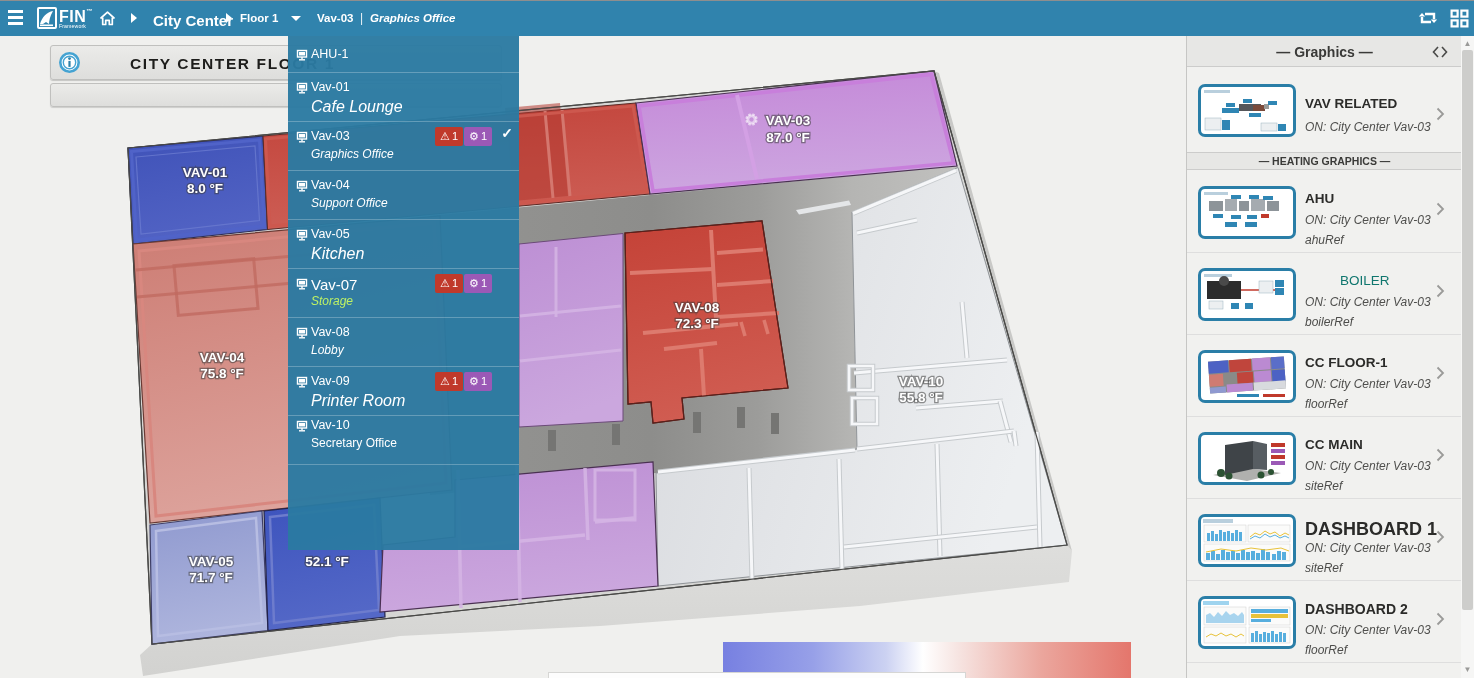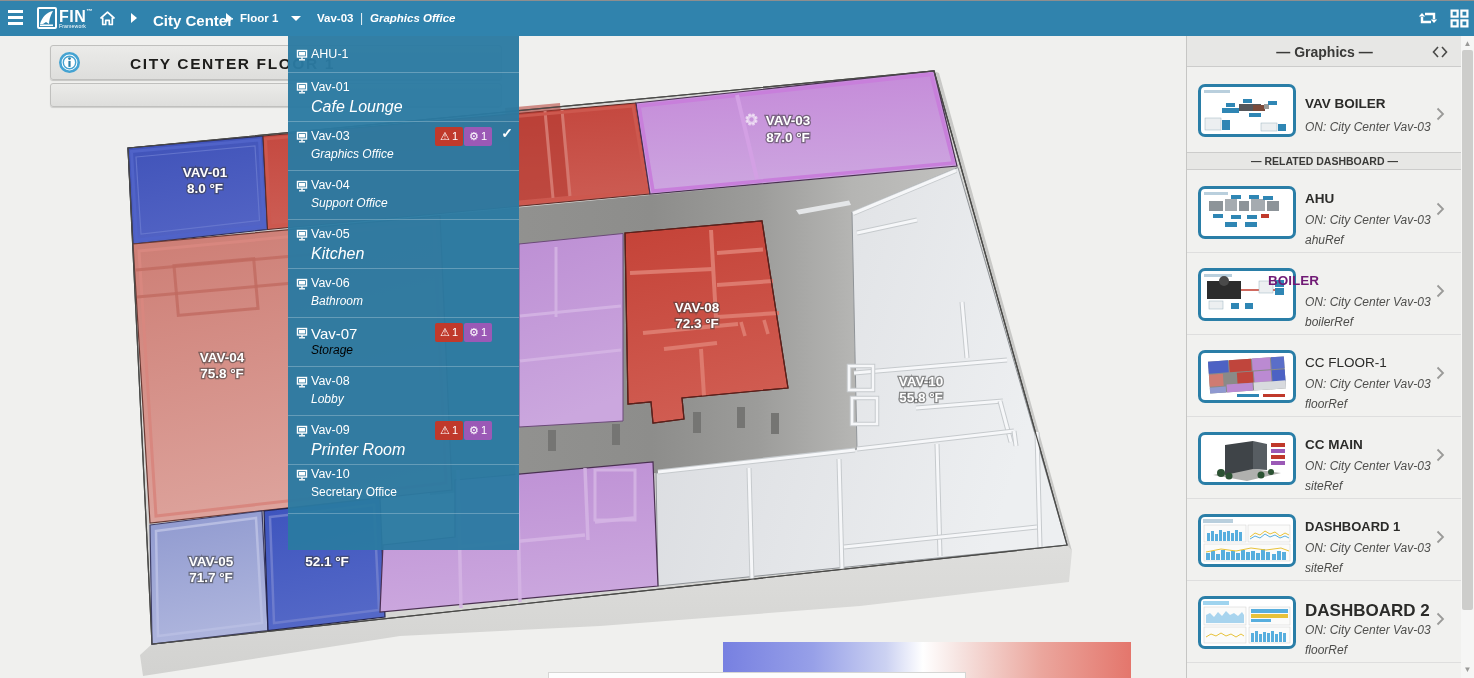--- a/index.html
+++ b/index.html
@@ -338,36 +338,24 @@
     </div>
 <div style="position:relative;height:49px;border-bottom:1px solid rgba(255,255,255,0.25)">
       <svg style="position:absolute;left:8px;top:9px" width="12" height="12" viewBox="0 0 12 12">
         <g fill="none" stroke="#fff" stroke-width="1.4">
           <rect x="1.5" y="1.5" width="9" height="6.5"></rect>
           <line x1="6" y1="8" x2="6" y2="10"></line>
           <line x1="3" y1="10.8" x2="9" y2="10.8"></line>
         </g>
         <rect x="3" y="3" width="6" height="3.5" fill="#fff"></rect>
       </svg>
-      <div style="position:absolute;left:23px;top:7px;font-size:12.5px;color:#fff">Vav-06</div>
-      <div style="position:absolute;left:23px;top:25px;font-size:12px;font-style:italic;color:#fff">Bathroom</div>
-    </div>
-<div style="position:relative;height:49px;border-bottom:1px solid rgba(255,255,255,0.25)">
-      <svg style="position:absolute;left:8px;top:9px" width="12" height="12" viewBox="0 0 12 12">
-        <g fill="none" stroke="#fff" stroke-width="1.4">
-          <rect x="1.5" y="1.5" width="9" height="6.5"></rect>
-          <line x1="6" y1="8" x2="6" y2="10"></line>
-          <line x1="3" y1="10.8" x2="9" y2="10.8"></line>
-        </g>
-        <rect x="3" y="3" width="6" height="3.5" fill="#fff"></rect>
-      </svg>
       <div style="position:absolute;left:23px;top:7px;font-size:15px;color:#fff">Vav-07</div>
       <span style="position:absolute;right:56px;top:5px;width:28px;height:19px;background:#c0392b;border-radius:2px;color:#fff;font-size:11px;text-align:center;line-height:19px">⚠ 1</span>
       <span style="position:absolute;right:27px;top:5px;width:28px;height:19px;background:#9b59b6;border-radius:2px;color:#fff;font-size:11px;text-align:center;line-height:19px">⚙ 1</span>
-      <div style="position:absolute;left:23px;top:25px;font-size:12px;font-style:italic;color:#000000">Storage</div>
+      <div style="position:absolute;left:23px;top:25px;font-size:12px;font-style:italic;color:#bef264">Storage</div>
     </div>
 <div style="position:relative;height:49px;border-bottom:1px solid rgba(255,255,255,0.25)">
       <svg style="position:absolute;left:8px;top:9px" width="12" height="12" viewBox="0 0 12 12">
         <g fill="none" stroke="#fff" stroke-width="1.4">
           <rect x="1.5" y="1.5" width="9" height="6.5"></rect>
           <line x1="6" y1="8" x2="6" y2="10"></line>
           <line x1="3" y1="10.8" x2="9" y2="10.8"></line>
         </g>
         <rect x="3" y="3" width="6" height="3.5" fill="#fff"></rect>
       </svg>
@@ -419,28 +407,28 @@
       <rect x="38" y="17" width="22" height="7" fill="#55565a"></rect>
       <rect x="52" y="18" width="12" height="6" fill="#7a4a3a"></rect>
       <rect x="63" y="17" width="5" height="5" fill="#9a9a98"></rect>
 <rect x="67" y="14" width="9" height="4" fill="#2f86b4"></rect>
 <rect x="48" y="26" width="12" height="4" fill="#2f86b4"></rect>
 <rect x="4" y="31" width="16" height="12" fill="#eceff1" stroke="#9ab2c0" stroke-width="0.5"></rect>
       <rect x="21" y="33" width="8" height="10" fill="#2f86b4"></rect>
 <rect x="60" y="36" width="16" height="8" fill="#eceff1" stroke="#9ab2c0" stroke-width="0.5"></rect>
       <rect x="77" y="37" width="8" height="7" fill="#2f86b4"></rect>
 </svg></div>
-<div class="abs" style="left:1305px;top:96px;font-size:13.5px;font-weight:bold;color:#2b2b29">VAV BOILER</div>
+<div class="abs" style="left:1305px;top:96px;font-size:13.5px;font-weight:bold;color:#2b2b29">VAV RELATED</div>
 <div class="abs" style="left:1305px;top:120px;font-size:12px;font-style:italic;color:#4f4f4d">ON: City Center Vav-03</div>
 <svg class="abs" style="left:1436px;top:107px" width="9" height="14" viewBox="0 0 9 14">
     <polyline points="1.5,1.5 7,7 1.5,12.5" fill="none" stroke="#9a9a98" stroke-width="1.8"></polyline>
   </svg>
 
 <div class="abs" style="left:1187px;top:152px;width:275px;height:18px;background:#e7e7e5;border-top:1px solid #cccccb;border-bottom:1px solid #cccccb"></div>
-<div class="abs" style="left:1187px;top:155px;width:275px;text-align:center;font-size:10.5px;font-weight:bold;color:#3a3a38">— RELATED DASHBOARD —</div>
+<div class="abs" style="left:1187px;top:155px;width:275px;text-align:center;font-size:10.5px;font-weight:bold;color:#3a3a38">— HEATING GRAPHICS —</div>
 <div class="abs" style="left:1198px;top:186px;width:98px;height:53px;border:3px solid #2a7ea7;border-radius:7px;background:#fff;overflow:hidden"><svg width="92" height="47" viewBox="0 0 92 47">
 <rect x="3" y="3" width="24" height="3" fill="#b9cfdd"></rect>
 <rect x="8" y="12" width="14" height="10" fill="#8d9499"></rect>
       <rect x="24" y="10" width="12" height="12" fill="#a5abb0"></rect>
       <rect x="38" y="12" width="10" height="10" fill="#8d9499"></rect>
       <rect x="50" y="10" width="14" height="12" fill="#a5abb0"></rect>
       <rect x="66" y="12" width="12" height="10" fill="#8d9499"></rect>
 <rect x="30" y="6" width="10" height="4" fill="#2f86b4"></rect>
       <rect x="48" y="6" width="10" height="4" fill="#2f86b4"></rect>
       <rect x="62" y="7" width="10" height="4" fill="#2f86b4"></rect>
@@ -463,21 +451,21 @@
 <rect x="6" y="10" width="34" height="18" fill="#2c2c2c"></rect>
       <circle cx="23" cy="10" r="5" fill="#4a4a4a"></circle>
 <line x1="40" y1="19" x2="74" y2="19" stroke="#c0392b" stroke-width="1.6"></line>
 <rect x="58" y="10" width="14" height="12" fill="#eceff1" stroke="#9ab2c0" stroke-width="0.5"></rect>
       <rect x="74" y="9" width="9" height="7" fill="#2f86b4"></rect>
       <rect x="74" y="17" width="9" height="7" fill="#2f86b4"></rect>
 <rect x="8" y="30" width="14" height="8" fill="#eceff1" stroke="#9ab2c0" stroke-width="0.5"></rect>
       <rect x="30" y="32" width="8" height="6" fill="#2f86b4"></rect>
       <rect x="44" y="32" width="8" height="6" fill="#2f86b4"></rect>
 </svg></div>
-<div class="abs" style="left:1268px;top:273px;font-size:13.5px;font-weight:bold;color:#701a75">BOILER</div>
+<div class="abs" style="left:1340px;top:273px;font-size:13.5px;font-weight:normal;color:#0f766e">BOILER</div>
 <div class="abs" style="left:1305px;top:295px;font-size:12px;font-style:italic;color:#4f4f4d">ON: City Center Vav-03</div>
 <div class="abs" style="left:1305px;top:315px;font-size:12px;font-style:italic;color:#4c4c4a">boilerRef</div>
 <svg class="abs" style="left:1436px;top:284px" width="9" height="14" viewBox="0 0 9 14">
     <polyline points="1.5,1.5 7,7 1.5,12.5" fill="none" stroke="#9a9a98" stroke-width="1.8"></polyline>
   </svg>
 <div class="abs" style="left:1187px;top:334px;width:275px;border-top:1px solid #dedede"></div>
 <div class="abs" style="left:1198px;top:350px;width:98px;height:53px;border:3px solid #2a7ea7;border-radius:7px;background:#fff;overflow:hidden"><svg width="92" height="47" viewBox="0 0 92 47">
 <g transform="rotate(-4 46 22)">
 <rect x="8" y="6" width="76" height="32" fill="#8a8a88"></rect>
 <rect x="8" y="6" width="20" height="12" fill="#4d62c4"></rect>
@@ -488,21 +476,21 @@
         <rect x="36" y="19" width="16" height="11" fill="#c0453c"></rect>
         <rect x="53" y="19" width="17" height="11" fill="#bb8ad2"></rect>
         <rect x="71" y="19" width="13" height="12" fill="#4d62c4"></rect>
 <rect x="8" y="32" width="16" height="6" fill="#8f99d0"></rect>
         <rect x="25" y="30" width="26" height="8" fill="#bb8ad2"></rect>
         <rect x="52" y="30" width="32" height="8" fill="#d8dade"></rect>
 </g>
 <rect x="36" y="41" width="22" height="3" fill="#2f86b4"></rect>
       <rect x="62" y="41" width="22" height="3" fill="#c0392b"></rect>
 </svg></div>
-<div class="abs" style="left:1305px;top:355px;font-size:13.5px;font-weight:normal;color:#2b2b29">CC FLOOR-1</div>
+<div class="abs" style="left:1305px;top:355px;font-size:13.5px;font-weight:bold;color:#2b2b29">CC FLOOR-1</div>
 <div class="abs" style="left:1305px;top:377px;font-size:12px;font-style:italic;color:#4f4f4d">ON: City Center Vav-03</div>
 <div class="abs" style="left:1305px;top:397px;font-size:12px;font-style:italic;color:#4c4c4a">floorRef</div>
 <svg class="abs" style="left:1436px;top:366px" width="9" height="14" viewBox="0 0 9 14">
     <polyline points="1.5,1.5 7,7 1.5,12.5" fill="none" stroke="#9a9a98" stroke-width="1.8"></polyline>
   </svg>
 <div class="abs" style="left:1187px;top:416px;width:275px;border-top:1px solid #dedede"></div>
 <div class="abs" style="left:1198px;top:432px;width:98px;height:53px;border:3px solid #2a7ea7;border-radius:7px;background:#fff;overflow:hidden"><svg width="92" height="47" viewBox="0 0 92 47">
 <polygon points="12,40 46,46 80,38 46,33" fill="#b0b0ae"></polygon>
 <polygon points="24,10 52,6 52,34 24,40" fill="#3f4448"></polygon>
 <polygon points="52,6 66,9 66,35 52,34" fill="#575d62"></polygon>
@@ -558,21 +546,21 @@
         <rect x="50" y="34" width="4" height="9"></rect>
         <rect x="55" y="36" width="4" height="7"></rect>
         <rect x="60" y="32" width="4" height="11"></rect>
         <rect x="65" y="35" width="4" height="8"></rect>
         <rect x="71" y="37" width="4" height="6"></rect>
         <rect x="76" y="34" width="4" height="9"></rect>
         <rect x="81" y="35" width="4" height="8"></rect>
       </g>
 <polyline points="5,35 20,32 35,34 50,31 65,33 80,31 88,34" fill="none" stroke="#e8c23a" stroke-width="1"></polyline>
 </svg></div>
-<div class="abs" style="left:1305px;top:519px;font-size:13px;font-weight:bold;color:#2b2b29">DASHBOARD 1</div>
+<div class="abs" style="left:1305px;top:519px;font-size:18px;font-weight:bold;color:#2b2b29">DASHBOARD 1</div>
 <div class="abs" style="left:1305px;top:541px;font-size:12px;font-style:italic;color:#4f4f4d">ON: City Center Vav-03</div>
 <div class="abs" style="left:1305px;top:561px;font-size:12px;font-style:italic;color:#4c4c4a">siteRef</div>
 <svg class="abs" style="left:1436px;top:530px" width="9" height="14" viewBox="0 0 9 14">
     <polyline points="1.5,1.5 7,7 1.5,12.5" fill="none" stroke="#9a9a98" stroke-width="1.8"></polyline>
   </svg>
 <div class="abs" style="left:1187px;top:580px;width:275px;border-top:1px solid #dedede"></div>
 <div class="abs" style="left:1198px;top:596px;width:98px;height:53px;border:3px solid #2a7ea7;border-radius:7px;background:#fff;overflow:hidden"><svg width="92" height="47" viewBox="0 0 92 47">
 <rect x="2" y="2" width="26" height="4" fill="#9fd4ef"></rect>
 <rect x="3" y="8" width="42" height="18" fill="#fbfbfa" stroke="#cfcfcd" stroke-width="0.5"></rect>
 <path d="M5 24 L5 16 L9 14 L13 18 L17 13 L21 17 L25 12 L29 16 L33 14 L37 17 L41 13 L43 16 L43 24 Z" fill="#a8d4ee"></path>
@@ -588,21 +576,21 @@
         <rect x="54" y="32" width="3" height="11"></rect>
         <rect x="58" y="35" width="3" height="8"></rect>
         <rect x="62" y="33" width="3" height="10"></rect>
         <rect x="66" y="34" width="3" height="9"></rect>
         <rect x="70" y="32" width="3" height="11"></rect>
         <rect x="74" y="35" width="3" height="8"></rect>
         <rect x="78" y="33" width="3" height="10"></rect>
         <rect x="82" y="34" width="3" height="9"></rect>
       </g>
 </svg></div>
-<div class="abs" style="left:1305px;top:601px;font-size:17px;font-weight:bold;color:#2b2b29">DASHBOARD 2</div>
+<div class="abs" style="left:1305px;top:601px;font-size:14px;font-weight:bold;color:#2b2b29">DASHBOARD 2</div>
 <div class="abs" style="left:1305px;top:623px;font-size:12px;font-style:italic;color:#4f4f4d">ON: City Center Vav-03</div>
 <div class="abs" style="left:1305px;top:643px;font-size:12px;font-style:italic;color:#4c4c4a">floorRef</div>
 <svg class="abs" style="left:1436px;top:612px" width="9" height="14" viewBox="0 0 9 14">
     <polyline points="1.5,1.5 7,7 1.5,12.5" fill="none" stroke="#9a9a98" stroke-width="1.8"></polyline>
   </svg>
 <div class="abs" style="left:1187px;top:662px;width:275px;border-top:1px solid #dedede"></div>
 
 <div class="abs" style="left:1461px;top:36px;width:13px;height:642px;background:#f6f6f5"></div>
 <div class="abs" style="left:1463px;top:40px;width:9px;height:8px;color:#9a9a98;font-size:8px;line-height:8px;text-align:center">▲</div>
 <div class="abs" style="left:1462px;top:50px;width:11px;height:560px;background:#cdcdcb;border-radius:2px"></div>

